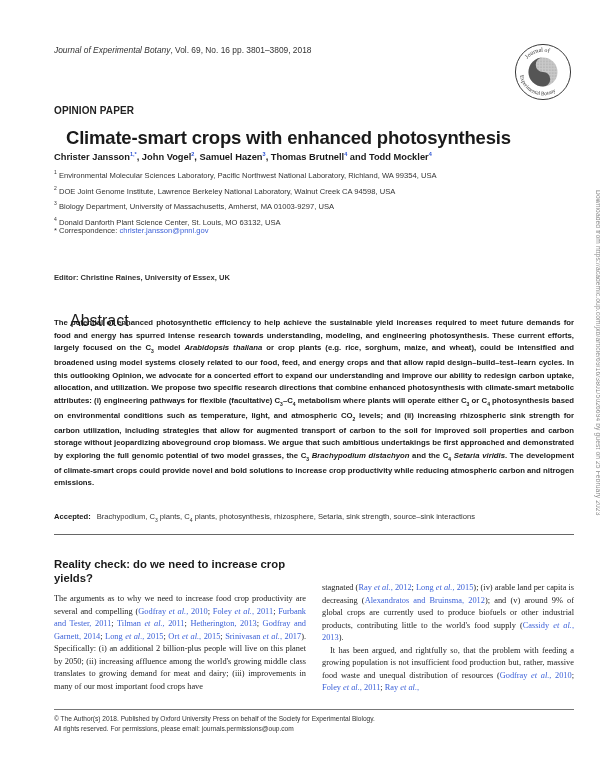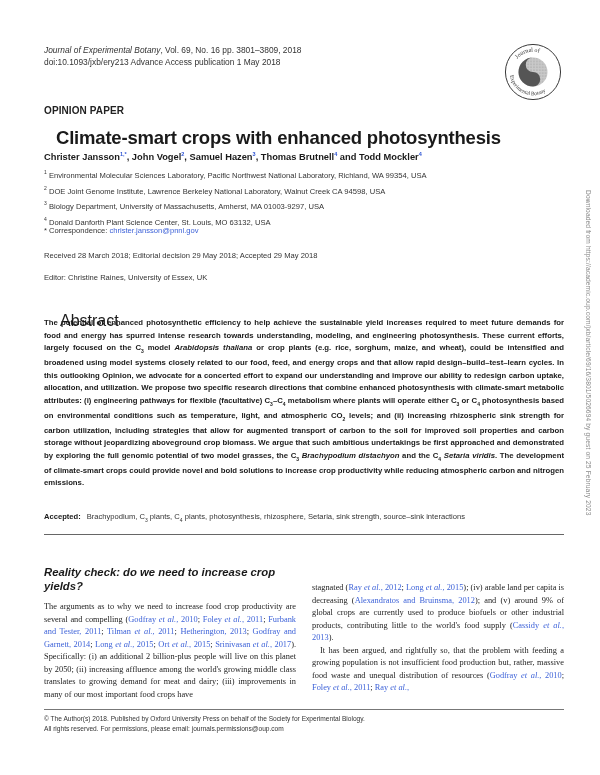--- a/index.html
+++ b/index.html
@@ -1,58 +1,57 @@
 <!DOCTYPE html>
 <html><head>
   <meta charset="utf-8">
   <style>
     html, body { margin: 0; padding: 0; background: #ffffff; }
     body { width: 600px; height: 775px; position: relative; overflow: hidden; color: #1a1a1a; }
     .sans { font-family: "Liberation Sans", sans-serif; }
     .serif { font-family: "Liberation Serif", serif; }
-    .page { position: absolute; left: 4px; top: 0; width: 516px; height: 775px; }
+    .page { position: absolute; left: 14px; top: 0; width: 516px; height: 775px; }
     .header-meta { position: absolute; left: 40px; top: 44px; font-size: 8.4px; line-height: 12px; color: #333; }
     .header-meta i { font-style: italic; }
     .logo { position: absolute; left: 500px; top: 43px; width: 58px; height: 58px; }
     .kicker { position: absolute; left: 40px; top: 105px; font-size: 10px; font-weight: bold; letter-spacing: 0.1px; color: #222; }
     .title { position: absolute; left: 40px; top: 115px; font-size: 18.5px; font-weight: bold; color: #1a1a1a; letter-spacing: -0.2px; margin: 12px; }
     .authors { position: absolute; left: 40px; top: 151px; font-size: 9.3px; font-weight: bold; color: #1a1a1a; }
     .authors sup { color: #2f55d4; font-size: 5.5px; font-weight: bold; }
     .affils { position: absolute; left: 40px; top: 166px; font-size: 7.6px; line-height: 13.2px; color: #333; }
     .affils sup { font-size: 5px; }
     .corr { position: absolute; left: 40px; top: 226px; font-size: 7.6px; color: #333; }
     .corr a { color: #3d62d8; text-decoration: none; }
     .dates { position: absolute; left: 40px; top: 251px; font-size: 7.6px; color: #333; }
-    .editor { position: absolute; left: 40px; top: 273px; font-size: 7.6px; color: #333; }
+    .editor { position: absolute; left: 40px; top: 273px; font-size: 7.6px; color: #333; font-weight: bold; }
     .abstract-h { position: absolute; left: 40px; top: 296px; font-size: 16px; font-weight: normal; margin: 16px; color: #1a1a1a; }
     .abstract-body { position: absolute; left: 40px; top: 317px; width: 520px; font-size: 7.75px; line-height: 12.5px; font-weight: bold; text-align: justify; color: #1a1a1a; }
     .abstract-body sub { font-size: 5px; }
     .keywords { position: absolute; left: 40px; top: 512px; font-size: 7.6px; color: #333; }
     .keywords b { color: #1a1a1a; margin-right: 6px; }
     .keywords sub { font-size: 5px; }
     .rule-top { position: absolute; left: 40px; top: 534px; width: 520px; height: 0; border-top: 1px solid #666; }
     .col-left { position: absolute; left: 40px; top: 557px; width: 252px; }
-    .section-h { font-size: 11.3px; font-weight: bold; line-height: 14px; margin: 8px 0 8px 0; color: #1a1a1a; font-style: italic; }
+    .section-h { font-size: 11.3px; font-weight: bold; line-height: 14px; margin: 0 0 8px 0; color: #1a1a1a; }
     .body-text { font-size: 8.35px; line-height: 12.55px; text-align: justify; color: #222; margin: 0; }
     .body-text a { color: #3d62d8; text-decoration: none; }
     .body-text i { font-style: italic; }
     .col-right { position: absolute; left: 308px; top: 582px; width: 252px; }
     .indent { text-indent: 8px; }
     .rule-foot { position: absolute; left: 40px; top: 709px; width: 520px; height: 0; border-top: 1px solid #777; }
     .footer { position: absolute; left: 40px; top: 714px; font-size: 6.6px; line-height: 10px; color: #333; }
     .side-note { position: absolute; left: 588px; top: 190px; transform-origin: left top; transform: rotate(90deg); font-size: 6.6px; color: #8a8a8a; white-space: nowrap; letter-spacing: 0.15px; }
   </style>
 </head>
 <body>
 
 <div class="page">
 
   <div class="header-meta sans">
     <div><i>Journal of Experimental Botany</i><span>, Vol. 69, No. 16 pp. 3801–3809, 2018</span></div>
-    <div>doi:10.1093/jxb/ery213    Advance Access publication 1 May 2018</div>
   </div>
 
   <svg class="logo" viewBox="0 0 60 60">
     <defs>
       <path id="arcTop" d="M 9 30 A 21 21 0 0 1 51 30"></path>
       <path id="arcBot" d="M 6 30 A 24 24 0 0 0 54 30"></path>
       <pattern id="speck" width="3" height="3" patternUnits="userSpaceOnUse">
         <rect width="3" height="3" fill="#c9c9c9"></rect>
         <circle cx="1" cy="1" r="0.6" fill="#8a8a8a"></circle>
       </pattern>
@@ -75,21 +74,20 @@
     <div><sup>1</sup> <span>Environmental Molecular Sciences Laboratory, Pacific Northwest National Laboratory, Richland, WA 99354, USA</span></div>
     <div><sup>2</sup> <span>DOE Joint Genome Institute, Lawrence Berkeley National Laboratory, Walnut Creek CA 94598, USA</span></div>
     <div><sup>3</sup> <span>Biology Department, University of Massachusetts, Amherst, MA 01003-9297, USA</span></div>
     <div><sup>4</sup> <span>Donald Danforth Plant Science Center, St. Louis, MO 63132, USA</span></div>
   </div>
 
   <div class="corr sans">
     <span>* Correspondence: </span><a>christer.jansson@pnnl.gov</a>
   </div>
 
-  <div class="dates sans">Received 28 March 2018; Editorial decision 29 May 2018; Accepted 29 May 2018</div>
   <div class="editor sans">Editor: Christine Raines, University of Essex, UK</div>
 
   <h2 class="abstract-h sans">Abstract</h2>
   <div class="abstract-body sans" id="abstract-body">The potential of enhanced photosynthetic efficiency to help achieve the sustainable yield increases required to meet future demands for food and energy has spurred intense research towards understanding, modeling, and engineering photosynthesis. These current efforts, largely focused on the C<sub>3</sub> model <i>Arabidopsis thaliana</i> or crop plants (e.g. rice, sorghum, maize, and wheat), could be intensified and broadened using model systems closely related to our food, feed, and energy crops and that allow rapid design–build–test–learn cycles. In this outlooking Opinion, we advocate for a concerted effort to expand our understanding and improve our ability to redesign carbon uptake, allocation, and utilization. We propose two specific research directions that combine enhanced photosynthesis with climate-smart metabolic attributes: (i) engineering pathways for flexible (facultative) C<sub>3</sub>–C<sub>4</sub> metabolism where plants will operate either C<sub>3</sub> or C<sub>4</sub> photosynthesis based on environmental conditions such as temperature, light, and atmospheric CO<sub>2</sub> levels; and (ii) increasing rhizospheric sink strength for carbon utilization, including strategies that allow for augmented transport of carbon to the soil for improved soil properties and carbon storage without jeopardizing aboveground crop biomass. We argue that such ambitious undertakings be first approached and demonstrated by exploring the full genomic potential of two model grasses, the C<sub>3</sub> <i>Brachypodium distachyon</i> and the C<sub>4</sub> <i>Setaria viridis</i>. The development of climate-smart crops could provide novel and bold solutions to increase crop productivity while reducing atmospheric carbon and nitrogen emissions.</div>
 
   <div class="keywords sans">
     <b>Accepted:</b><span id="keywords-body">Brachypodium, C<sub>3</sub> plants, C<sub>4</sub> plants, photosynthesis, rhizosphere, Setaria, sink strength, source–sink interactions</span>
   </div>
 
   <div class="rule-top"></div>

